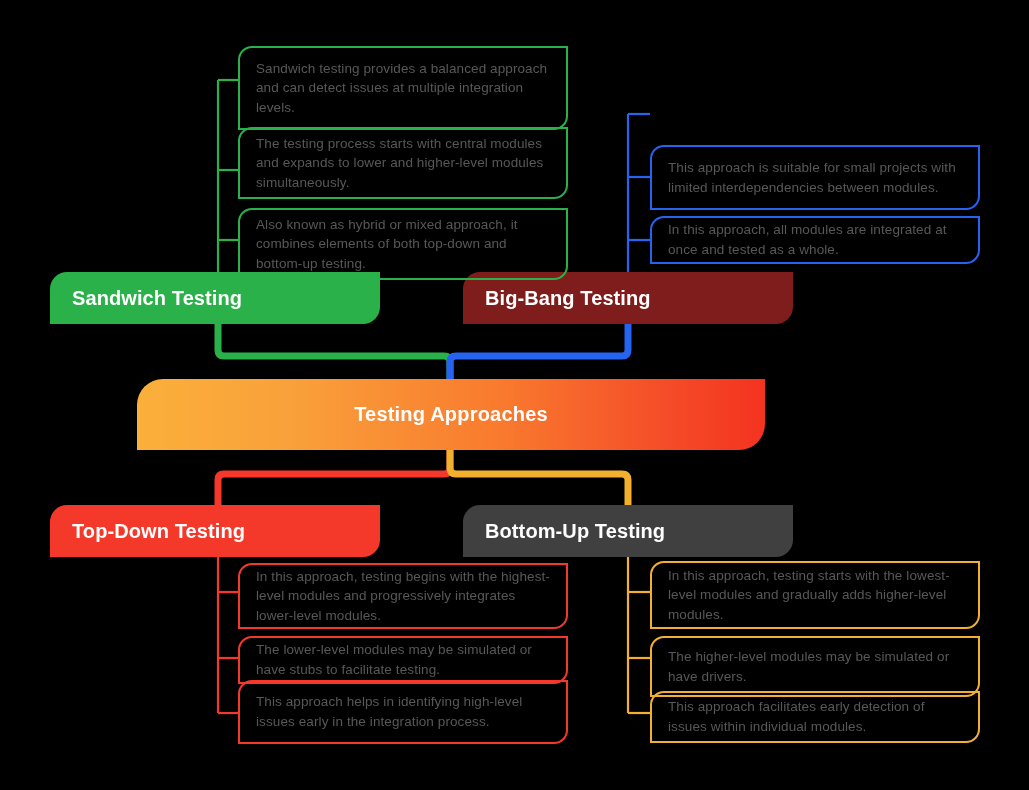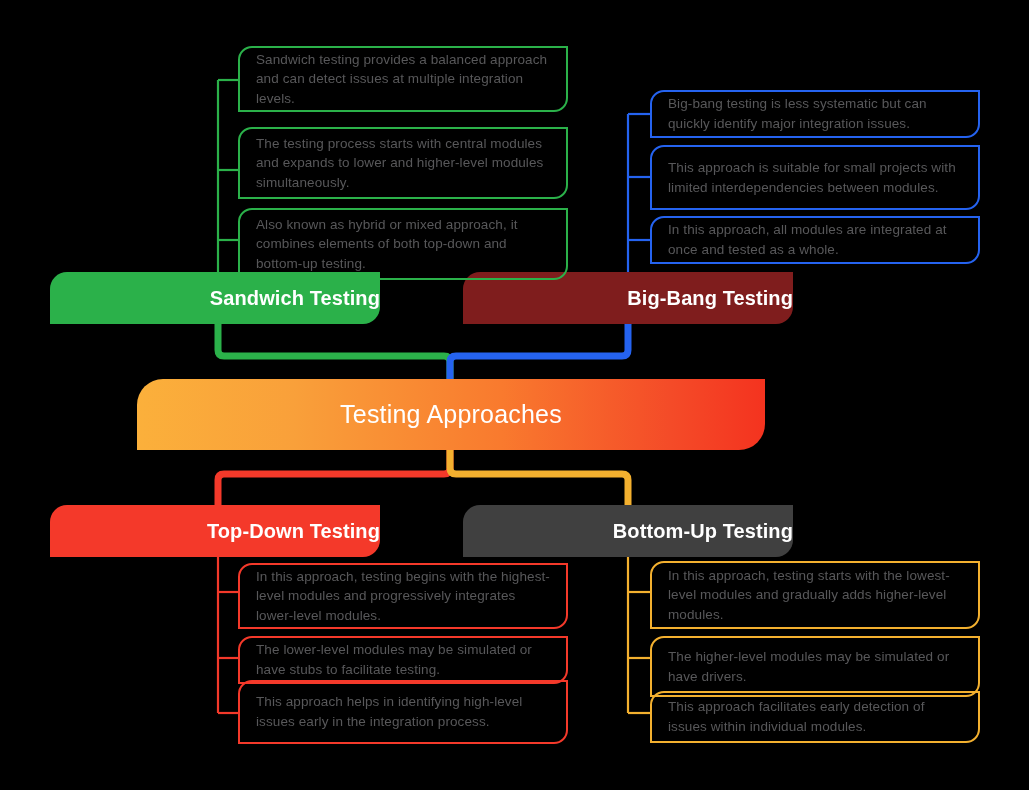--- a/index.html
+++ b/index.html
@@ -36,35 +36,34 @@
     height: 71px;
     border-radius: 26px 0 26px 0;
     background: linear-gradient(90deg, #FBB03B 0%, #F9A03A 25%, #F97A2E 58%, #F44B28 85%, #F4331F 100%);
     display: flex;
     align-items: center;
     justify-content: center;
     box-sizing: border-box;
   }
   .root-node .root-label {
     color: #ffffff;
-    font-size: 25px;
-    font-weight: normal;
+    font-size: 20px;
+    font-weight: bold;
     letter-spacing: 0.2px;
   }
 
   
   .pill {
     position: absolute;
     height: 52px;
     border-radius: 17px 0 17px 0;
     display: flex;
     align-items: center;
     box-sizing: border-box;
     padding-left: 22px;
-    justify-content: flex-end;
   }
   .pill .pill-label {
     color: #ffffff;
     font-size: 20px;
     font-weight: bold;
     letter-spacing: 0.1px;
   }
   #pill-sandwich  { left: 50px;  top: 272px; width: 330px; background: #2BB14A; }
   #pill-bigbang   { left: 463px; top: 272px; width: 330px; background: #7f1d1d; }
   #pill-topdown   { left: 50px;  top: 505px; width: 330px; background: #F4392A; }
@@ -147,33 +146,30 @@
   </div>
 
   <div class="pill" id="pill-topdown">
     <span class="pill-label">Top-Down Testing</span>
   </div>
 
   <div class="pill" id="pill-bottomup">
     <span class="pill-label">Bottom-Up Testing</span>
   </div>
 
-  <div class="leaf green col-left" style="top:46px; height:66px;">
+  <div class="leaf green col-left" style="top:46px; height:84px;">
     <span class="leaf-text">Sandwich testing provides a balanced approach and can detect issues at multiple integration levels.</span>
   </div>
   <div class="leaf green col-left" style="top:127px; height:72px;">
     <span class="leaf-text">The testing process starts with central modules and expands to lower and higher-level modules simultaneously.</span>
   </div>
   <div class="leaf green col-left" style="top:208px; height:72px;padding-left:16px;">
     <span class="leaf-text">Also known as hybrid or mixed approach, it combines elements of both top-down and bottom-up testing.</span>
   </div>
 
-  <div class="leaf blue col-right" style="top:90px; height:48px;">
-    <span class="leaf-text">Big-bang testing is less systematic but can quickly identify major integration issues.</span>
-  </div>
   <div class="leaf blue col-right" style="top:145px; height:65px;">
     <span class="leaf-text">This approach is suitable for small projects with limited interdependencies between modules.</span>
   </div>
   <div class="leaf blue col-right" style="top:216px; height:48px;">
     <span class="leaf-text">In this approach, all modules are integrated at once and tested as a whole.</span>
   </div>
 
   <div class="leaf red col-left" style="top:563px; height:66px;">
     <span class="leaf-text">In this approach, testing begins with the highest-level modules and progressively integrates lower-level modules.</span>
   </div>

